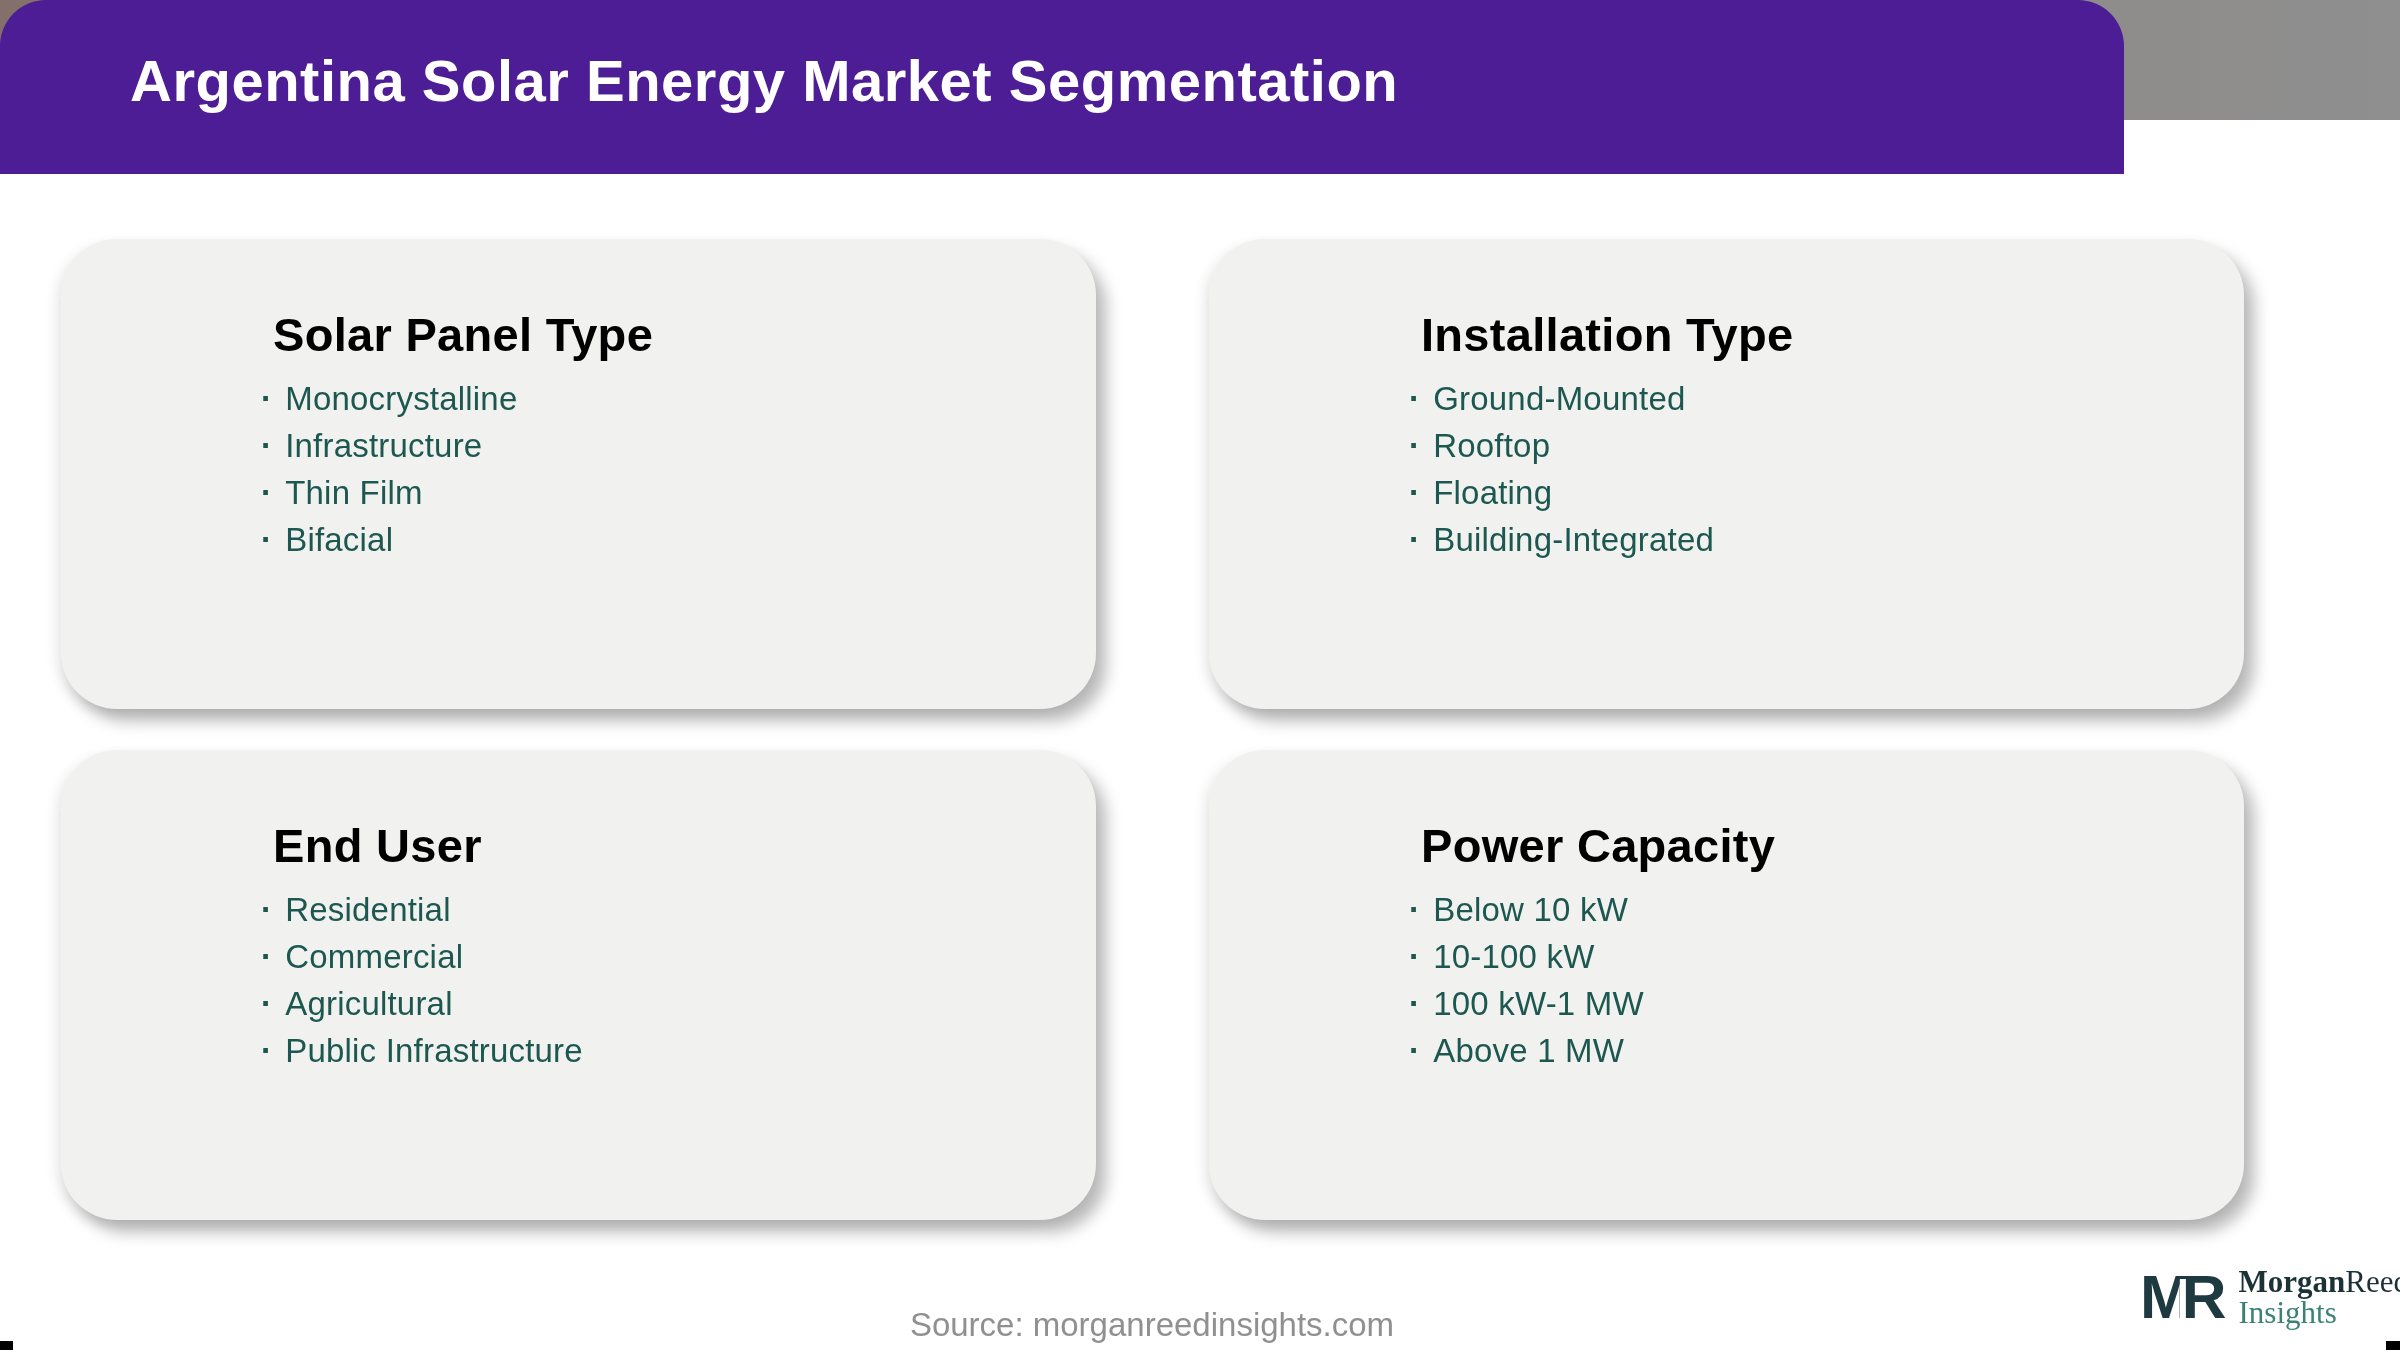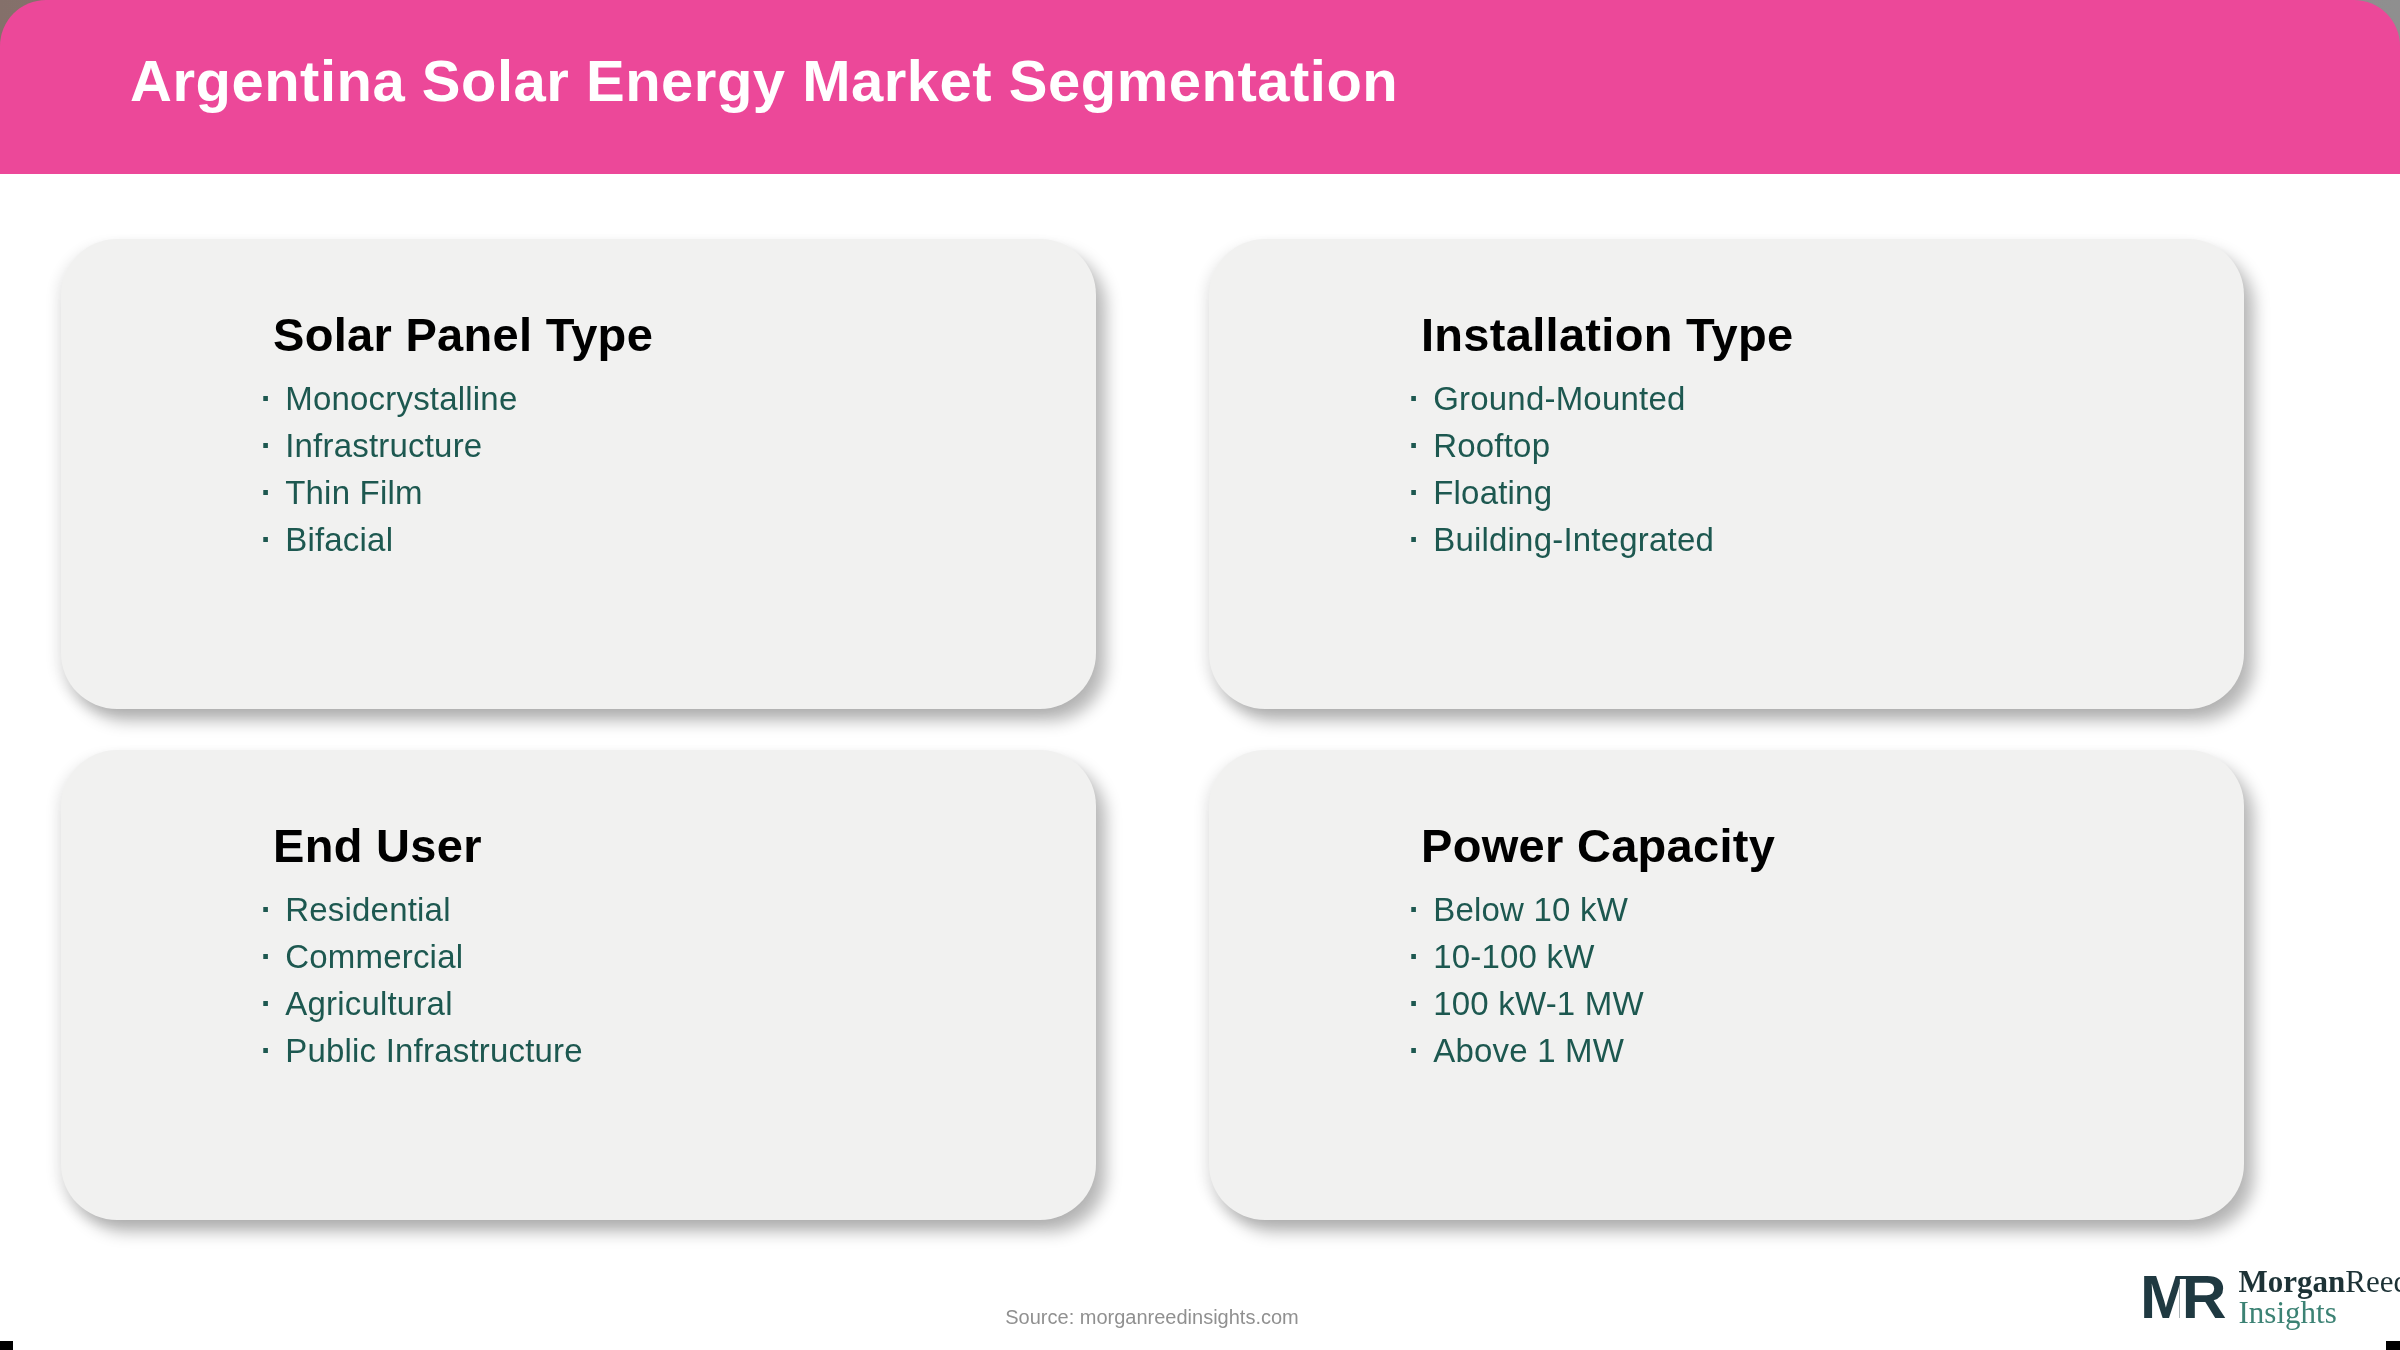--- a/index.html
+++ b/index.html
@@ -6,22 +6,22 @@
   .stage{
     position:relative;width:2400px;height:1350px;overflow:hidden;
     background:#ffffff;font-family:"Liberation Sans",sans-serif;
   }
   
   .backdrop{
     position:absolute;left:0;top:0;width:2400px;height:120px;
     background:linear-gradient(90deg,#84706a 0%,#8a7d76 20%,#8f8f8f 100%);
   }
   .topbar{
-    position:absolute;left:0;top:0;width:2400px;height:174px;
-    background:#ec4899;border-radius:46px 46px 0 0;
+    position:absolute;left:0;top:0;width:2124px;height:174px;
+    background:#4c1d95;border-radius:46px 46px 0 0;
     display:flex;align-items:center;box-sizing:border-box;
     padding:0 60px 14px 130px;
   }
   .topbar h1{
     margin:0;color:#ffffff;font-size:58px;font-weight:bold;
     letter-spacing:0.5px;white-space:nowrap;
   }
   .grid{
     position:absolute;left:61px;top:239px;
     display:grid;grid-template-columns:1035px 1035px;grid-template-rows:470px 470px;
@@ -43,21 +43,21 @@
   }
   .bullet{flex:0 0 auto;margin-right:13px;font-weight:bold;}
   .notebar{
     position:absolute;left:589px;top:1249px;width:1222px;height:49px;
     background:#f0efec;border-radius:8px;
     display:flex;align-items:center;justify-content:center;
     font-size:26px;color:#c75b35;letter-spacing:0.2px;white-space:nowrap;
   }
   .source{
     position:absolute;left:1152px;top:1306px;transform:translateX(-50%);
-    font-size:20px;color:#909090;white-space:nowrap;
+    font-size:33px;color:#909090;white-space:nowrap;
   }
   .logo{
     position:absolute;left:2140px;top:1266px;
     display:flex;align-items:center;gap:12px;
   }
   .monogram{
     display:flex;line-height:1;font-weight:bold;font-size:62px;
     color:#1f3941;letter-spacing:0;
   }
   .mono-m{margin-right:-0.16em;}

